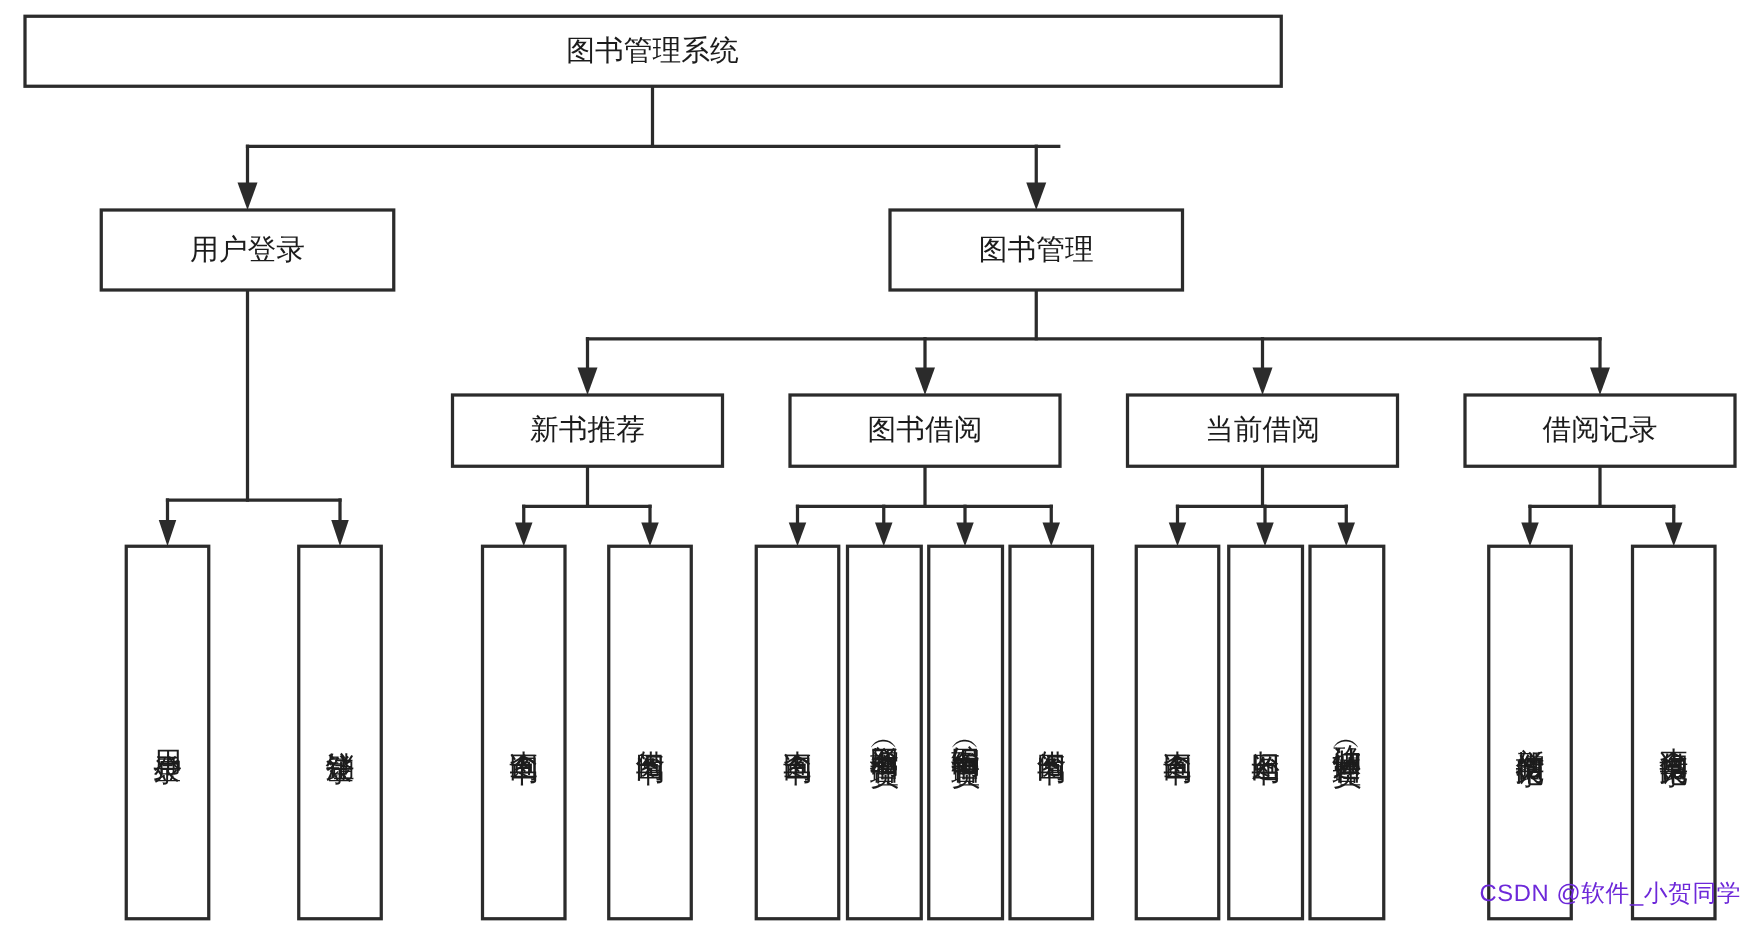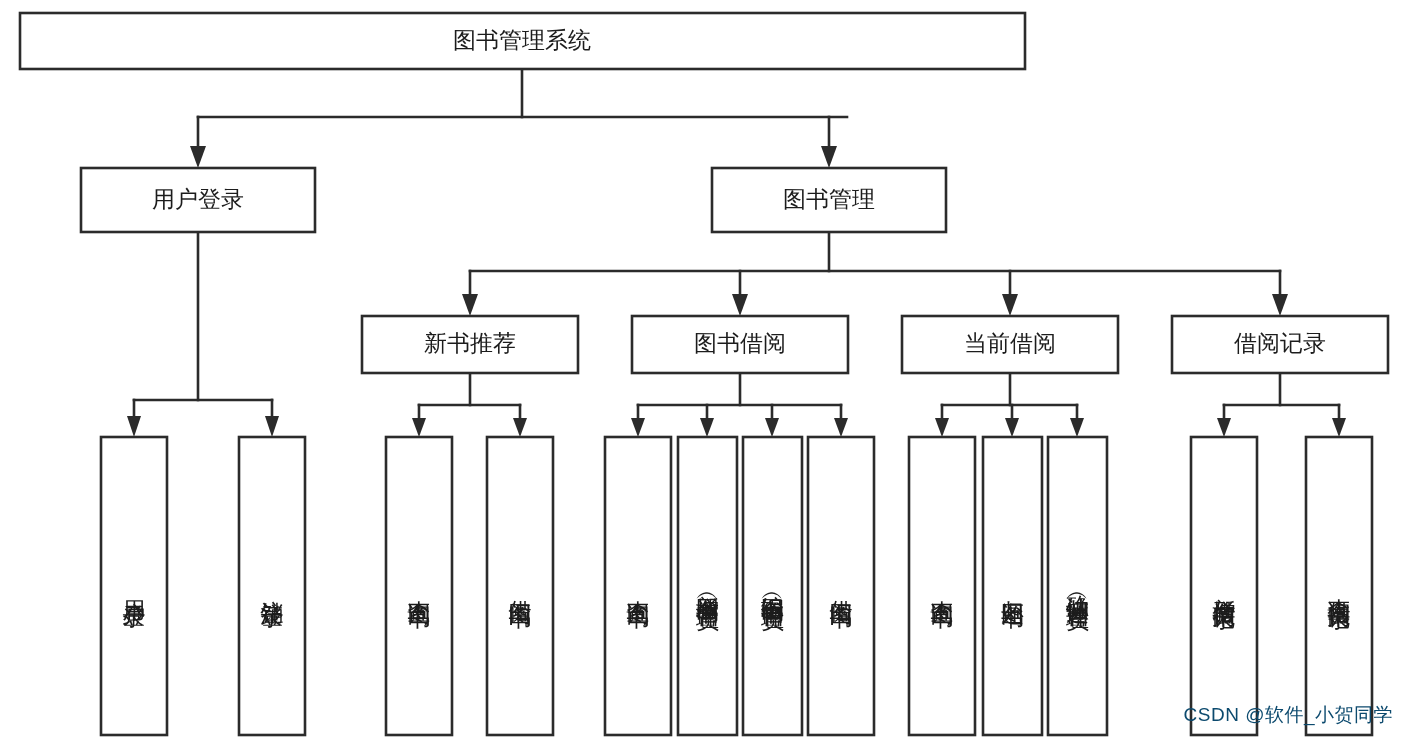--- a/index.html
+++ b/index.html
@@ -63,21 +63,21 @@
     align-items: center;
     justify-content: center;
     pointer-events: none;
   }
   .watermark {
     position: absolute;
     right: 12px;
     bottom: 6px;
     font-family: "Liberation Sans", "DejaVu Sans", sans-serif;
     font-size: 19px;
-    color: #0c4a6e;
+    color: #6d28d9;
     letter-spacing: 0.5px;
     white-space: nowrap;
   }
 </style>
 </head>
 <body>
 
 <div id="diagram-root">
 
   <svg class="flow" viewBox="0 0 1405 747">

